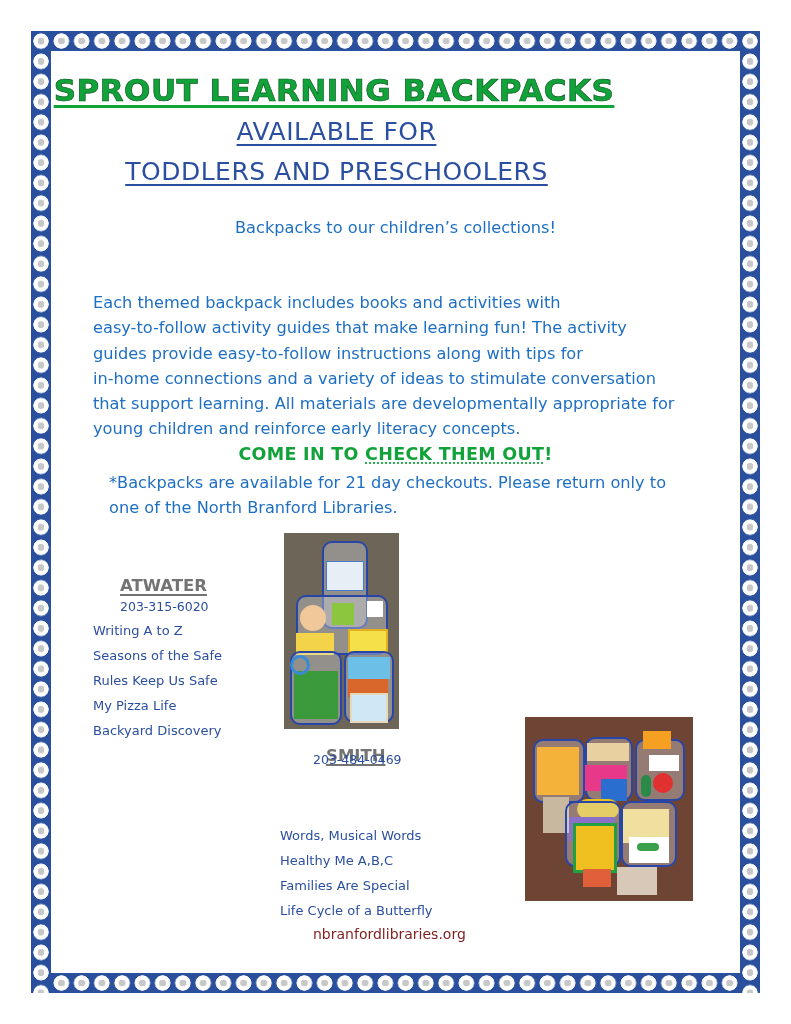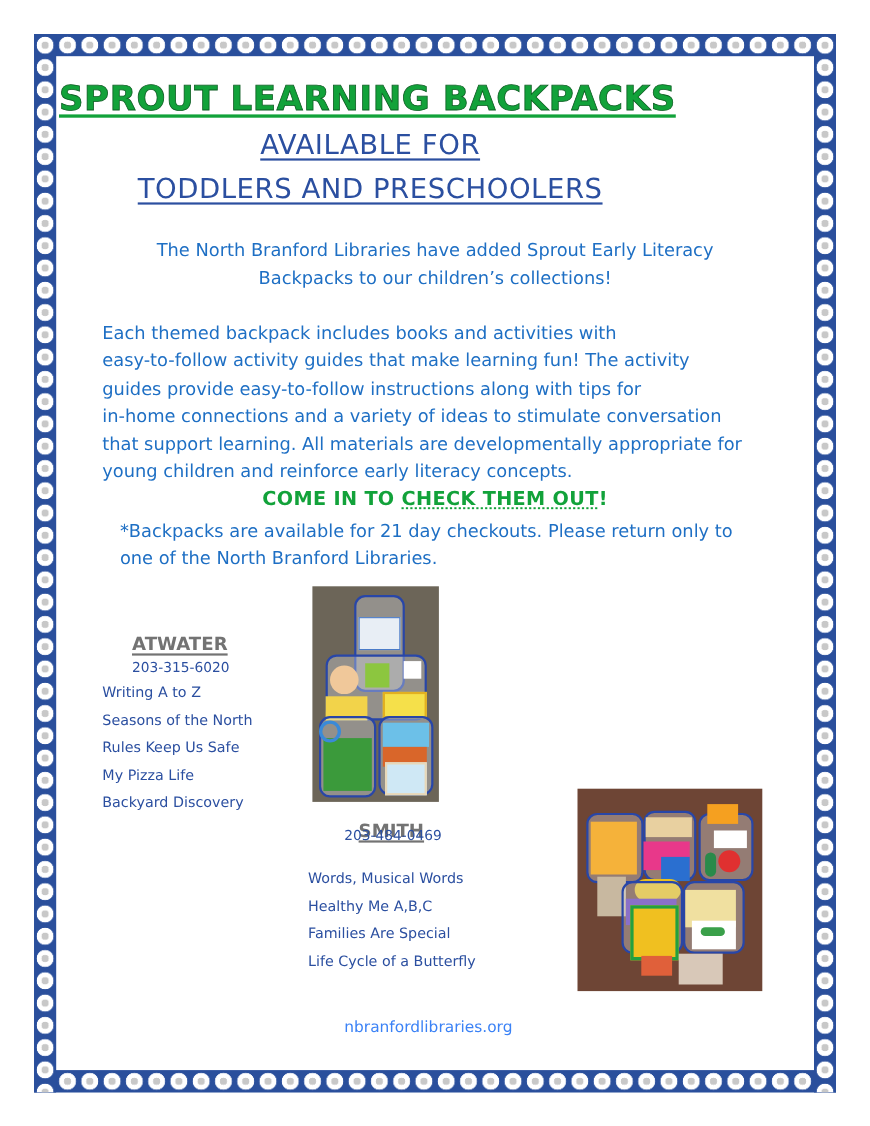--- a/index.html
+++ b/index.html
@@ -60,23 +60,23 @@
   .phone { font-size: 12.5px; color: #2b4fa0; }
   .list { font-size: 13px; line-height: 25px; color: #2b4fa0; }
   .list div { white-space: nowrap; }
 
   .atw-name { left: 120px; top: 576px; }
   .atw-phone { left: 120px; top: 599px; }
   .atw-list { left: 93px; top: 618px; }
 
   .smith-name { left: 326px; top: 746px; }
   .smith-phone { left: 313px; top: 752px; }
-  .smith-list { left: 280px; top: 787px; }
+  .smith-list { left: 280px; top: 823px; }
 
-  .website { left: 313px; top: 926px; font-size: 14px; color: #3b82f6; }
+  .website { left: 313px; top: 926px; font-size: 14px; color: #7f1d1d; }
 
   .photo { position: absolute; overflow: hidden; }
   .photo-left {
     left: 284px; top: 533px; width: 115px; height: 196px;
     background: #6c6558;
   }
   .photo-right {
     left: 525px; top: 717px; width: 168px; height: 184px;
     background: #6e4535;
   }
@@ -91,21 +91,20 @@
   <div class="border-strip border-bottom"></div>
   <div class="border-strip border-left"></div>
   <div class="border-strip border-right"></div>
 </div>
 
 <div class="txt title">SPROUT LEARNING BACKPACKS</div>
 <div class="txt subtitle sub1">AVAILABLE FOR</div>
 <div class="txt subtitle sub2">TODDLERS AND PRESCHOOLERS</div>
 
 <div class="txt intro">
-  <div>The North Branford Libraries have added Sprout Early Literacy</div>
   <div>Backpacks to our children’s collections!</div>
 </div>
 
 <div class="txt body-para">
   <div>Each themed backpack includes books and activities with</div>
   <div>easy-to-follow activity guides that make learning fun! The activity</div>
   <div>guides provide easy-to-follow instructions along with tips for</div>
   <div>in-home connections and a variety of ideas to stimulate conversation</div>
   <div>that support learning. All materials are developmentally appropriate for</div>
   <div>young children and reinforce early literacy concepts.</div>
@@ -117,21 +116,21 @@
 
 <div class="txt note">
   <div>*Backpacks are available for 21 day checkouts. Please return only to</div>
   <div>one of the North Branford Libraries.</div>
 </div>
 
 <div class="txt branch-name atw-name">ATWATER</div>
 <div class="txt phone atw-phone">203-315-6020</div>
 <div class="txt list atw-list">
   <div>Writing A to Z</div>
-  <div>Seasons of the North</div>
+  <div>Seasons of the Safe</div>
   <div>Rules Keep Us Safe</div>
   <div>My Pizza Life</div>
   <div>Backyard Discovery</div>
 </div>
 
 <div class="photo photo-left" title="Clear backpacks with children's books on carpet">
   <div class="pack" style="left:38px;top:8px;width:46px;height:88px;"></div>
   <div class="book" style="left:42px;top:28px;width:38px;height:30px;background:#e8eef5;border:1px solid #4a7bc8;"></div>
   <div class="pack" style="left:12px;top:62px;width:92px;height:60px;"></div>
   <div class="book" style="left:16px;top:72px;width:26px;height:26px;background:#f0c89a;border-radius:50%;"></div>

